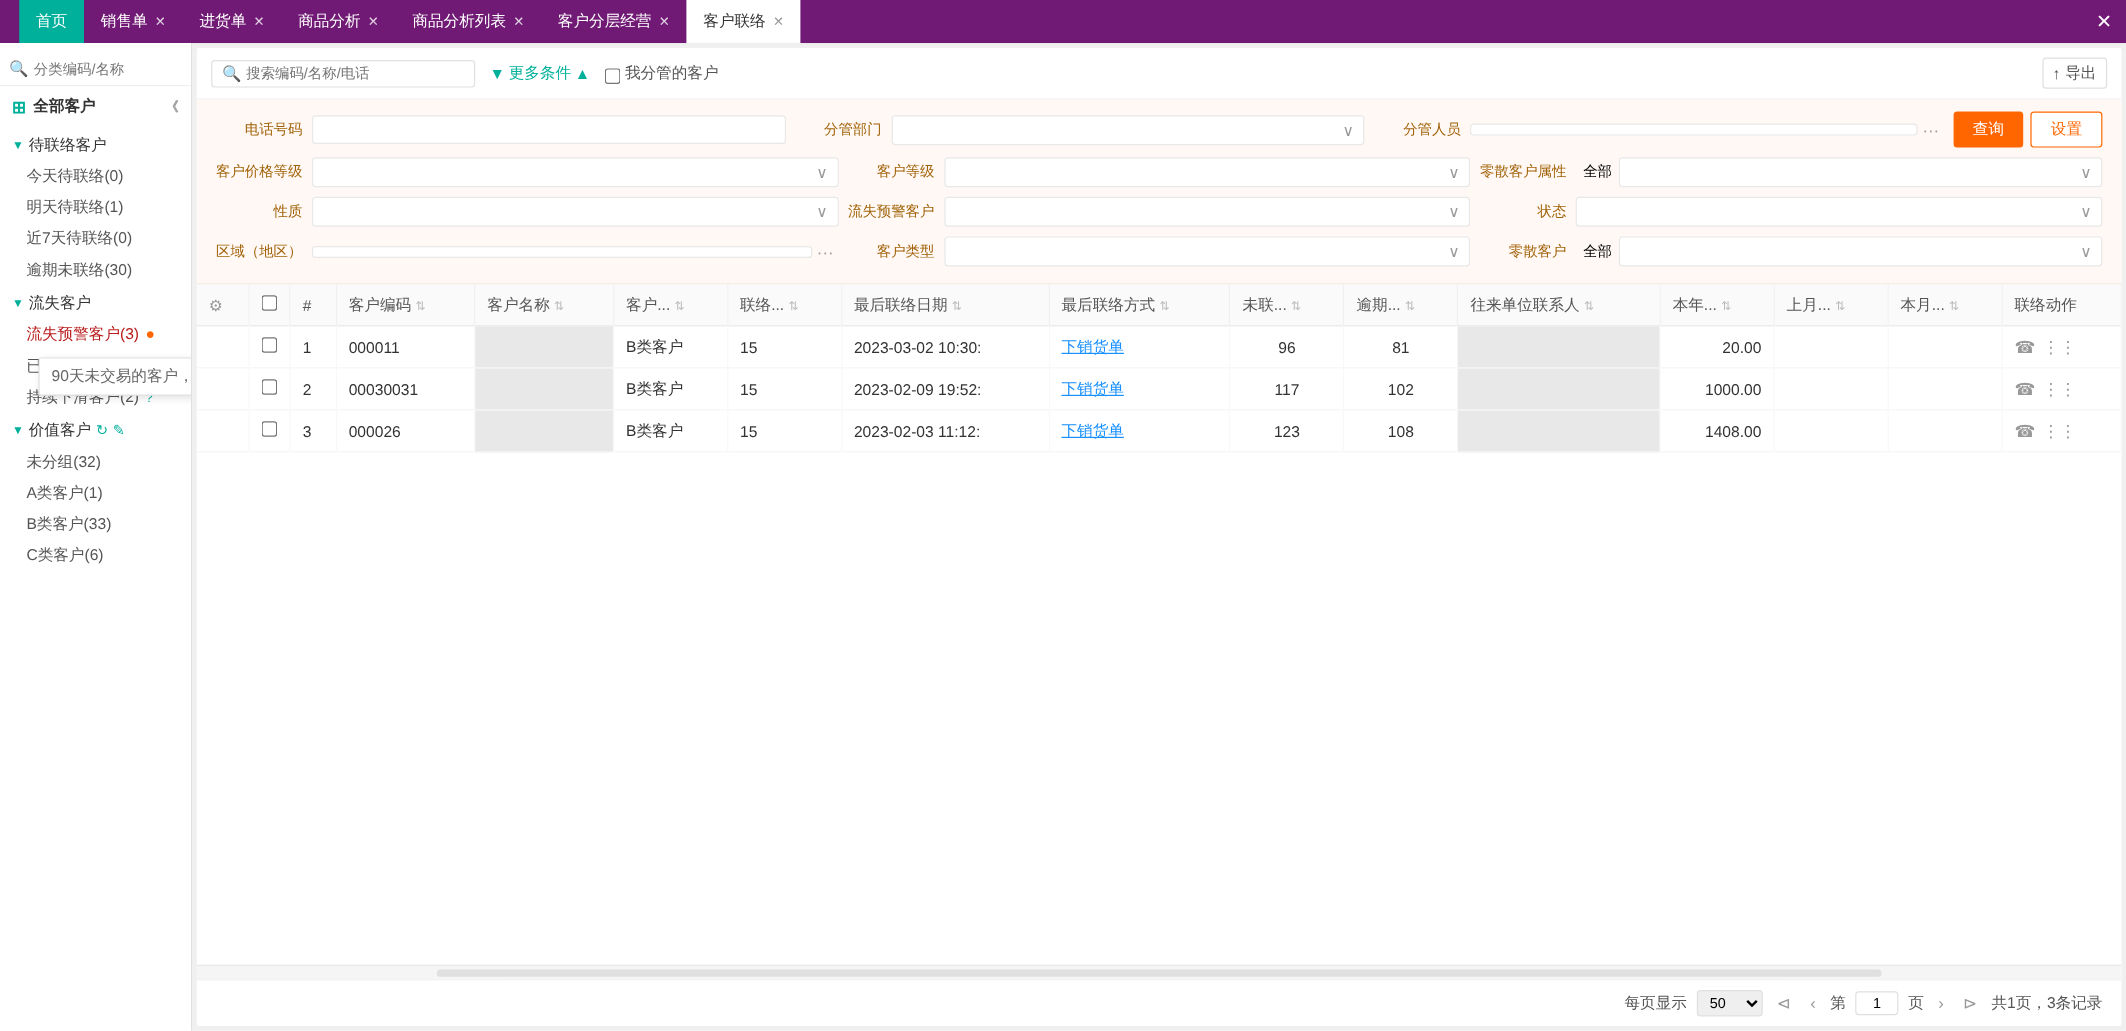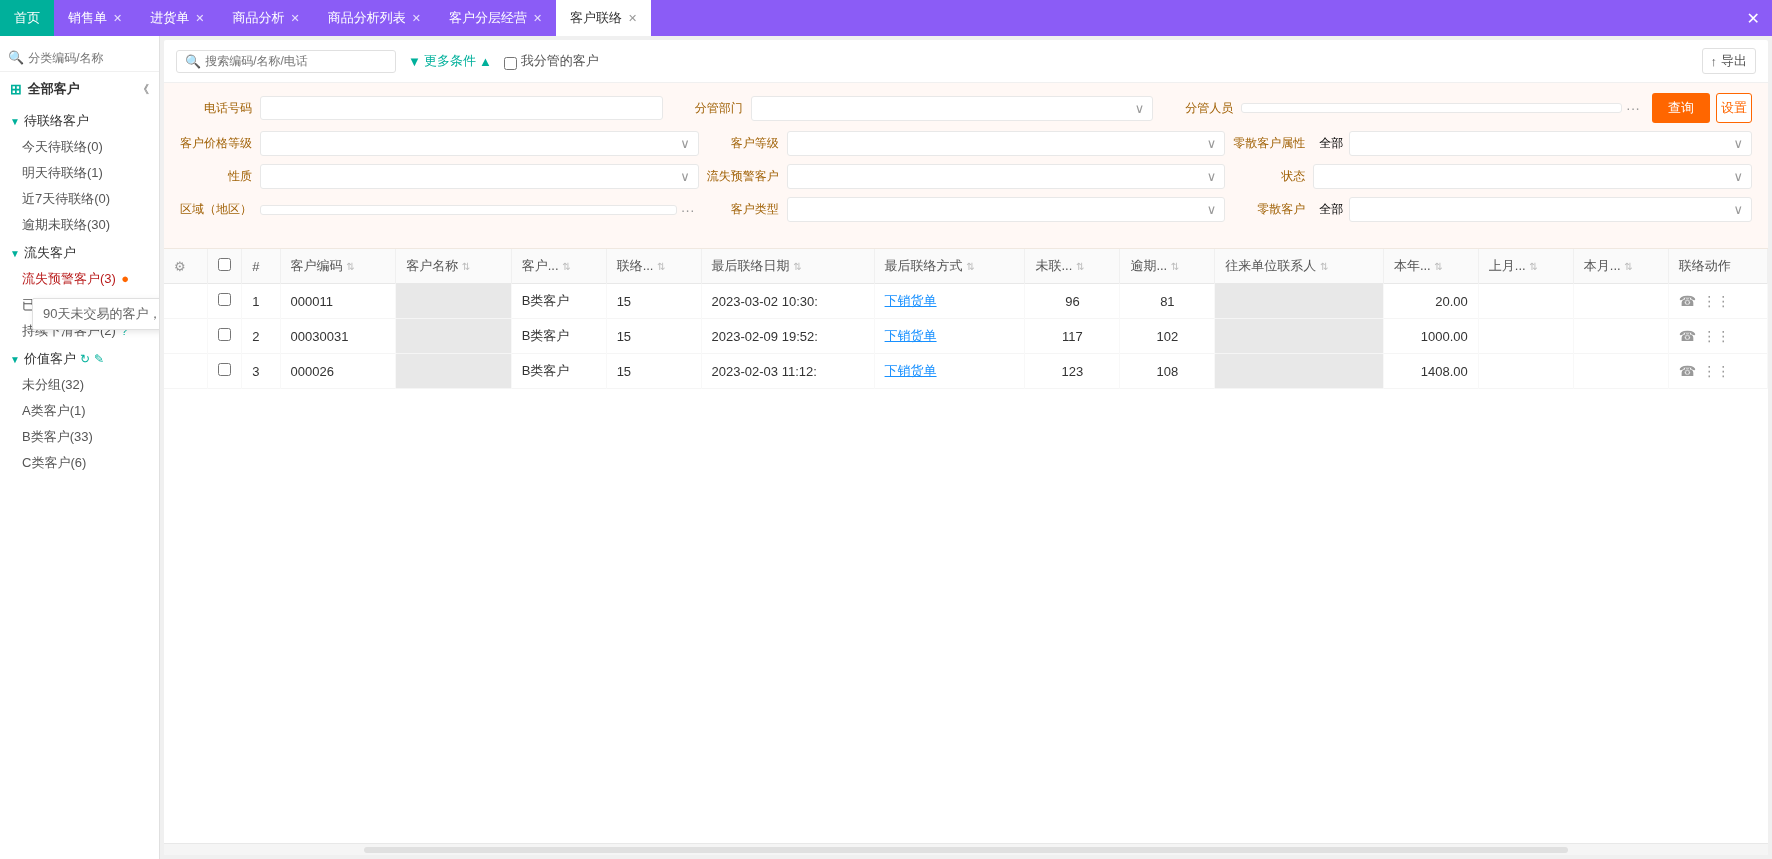--- a/index.html
+++ b/index.html
@@ -1,24 +1,24 @@
 <!DOCTYPE html>
 <html><head>
   <meta charset="utf-8">
   <style>
     * { box-sizing: border-box; margin: 0; padding: 0; font-family: 'Microsoft YaHei', Arial, sans-serif; font-size: 13px; }
     body { background: #f5f5f5; overflow: hidden; }
 
     
     .top-nav {
-      background: #8b5cf6;
+      background: #701a75;
       display: flex;
       align-items: center;
       height: 36px;
-      padding-left: 0;
+      padding-left: 16px;
       color: white;
     }
     .nav-tab {
       display: flex;
       align-items: center;
       height: 36px;
       padding: 0 14px;
       cursor: pointer;
       color: white;
       white-space: nowrap;
@@ -214,21 +214,21 @@
       background: #fff8f5;
       border-bottom: 1px solid #f0e8e0;
       padding: 10px 16px;
     }
     .filter-row {
       display: flex;
       align-items: center;
       margin-bottom: 8px;
       gap: 8px;
     }
-    .filter-row:last-child { margin-bottom: 16px; }
+    .filter-row:last-child { margin-bottom: 4px; }
     .filter-field {
       display: flex;
       align-items: center;
       flex: 1;
       min-width: 0;
     }
     .filter-label {
       color: #a16207;
       font-size: 12px;
       width: 80px;
@@ -271,21 +271,21 @@
       border: none;
       padding: 5px 16px;
       border-radius: 3px;
       cursor: pointer;
       font-size: 13px;
     }
     .btn-settings {
       background: white;
       color: #ff6600;
       border: 1px solid #ff6600;
-      padding: 5px 4px;
+      padding: 5px 16px;
       border-radius: 3px;
       cursor: pointer;
       font-size: 13px;
     }
 
     
     .table-area {
       flex: 1;
       overflow: auto;
     }
@@ -712,15 +712,31 @@
       </td>
     </tr>
           </tbody>
       </table>
     </div>
 
     <div class="scrollbar-area">
       <div class="scrollbar-track"></div>
     </div>
 
+    <div class="pagination-bar">
+      <span>每页显示</span>
+      <select class="page-size-select">
+        <option>50</option>
+        <option>20</option>
+        <option>100</option>
+      </select>
+      <button class="page-nav-btn">⊲</button>
+      <button class="page-nav-btn">‹</button>
+      <span>第</span>
+      <input class="page-number-input" type="text" value="1" style="">
+      <span>页</span>
+      <button class="page-nav-btn">›</button>
+      <button class="page-nav-btn">⊳</button>
+      <span>共1页，3条记录</span>
+    </div>
 
   </div>
 </div>
 
 </body></html>

